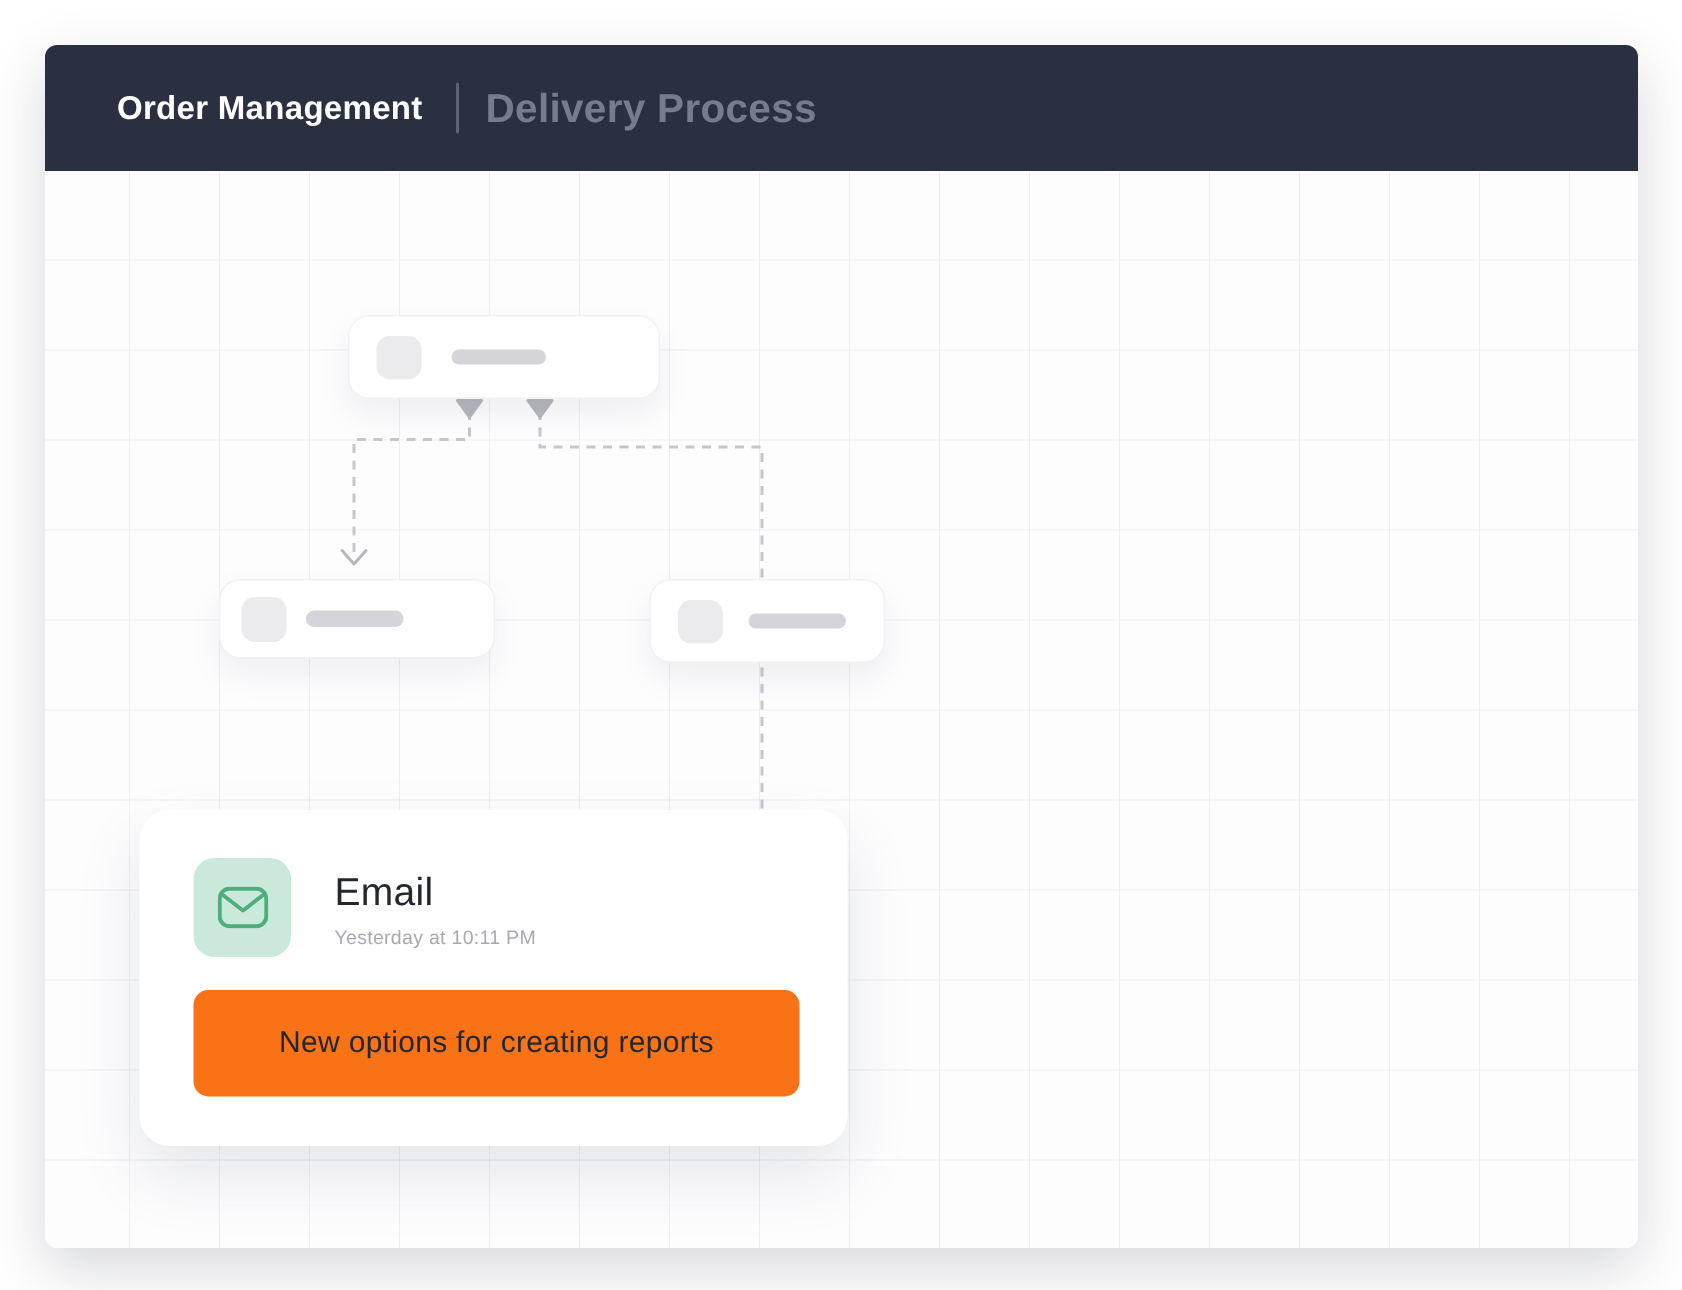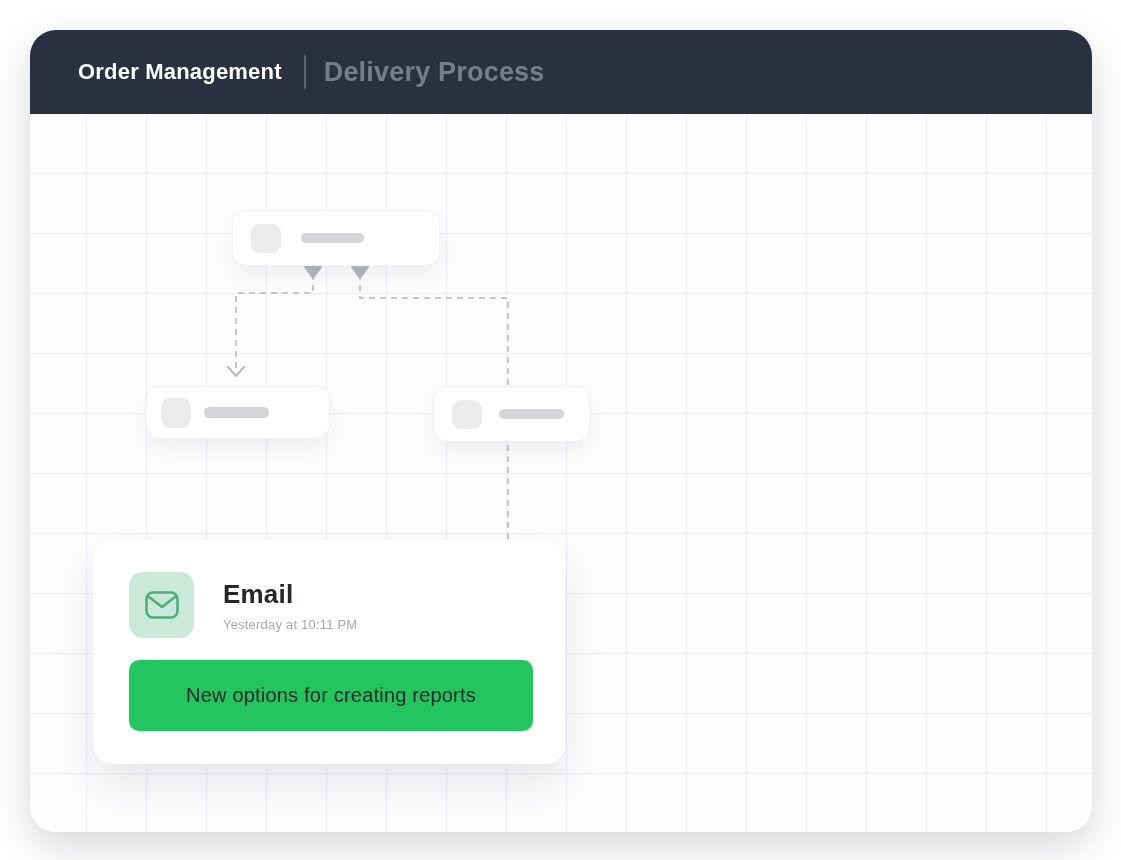--- a/index.html
+++ b/index.html
@@ -1,20 +1,20 @@
 <!DOCTYPE html>
 <html><head>
 <meta charset="utf-8">
 <style>
   * { margin: 0; padding: 0; box-sizing: border-box; }
   html, body { width: 1121px; height: 860px; background: #ffffff; font-family: "Liberation Sans", sans-serif; }
 
   .window {
     position: absolute; left: 30px; top: 30px; width: 1062px; height: 802px;
-    border-radius: 26px; overflow: hidden; background: #fdfdfe;
+    border-radius: 8px; overflow: hidden; background: #fdfdfe;
     box-shadow: 0 14px 40px rgba(30, 36, 56, 0.18);
   }
 
   .header {
     height: 84px; background: #2a3040; display: flex; align-items: center;
     padding-left: 48px;
   }
   .header-title { color: #ffffff; font-size: 22px; font-weight: 600; letter-spacing: .2px; }
   .header-sep { width: 2px; height: 34px; background: #5d6372; margin: 0 18px 0 22px; border-radius: 1px; }
   .header-subtitle { color: #767c8c; font-size: 27px; font-weight: 600; letter-spacing: .2px; }
@@ -53,24 +53,24 @@
     position: absolute; left: 63px; top: 426px; width: 472px; height: 224px;
     background: #ffffff; border-radius: 20px;
     box-shadow: 0 20px 45px rgba(40, 48, 70, 0.11);
     padding: 32px 36px;
   }
   .email-head { display: flex; align-items: center; gap: 29px; }
   .email-icon-box {
     width: 65px; height: 66px; background: #cbe9da; border-radius: 14px;
     display: flex; align-items: center; justify-content: center; flex: 0 0 auto;
   }
-  .email-title { font-size: 26px; font-weight: 700; color: #24272e; letter-spacing: .2px; }
+  .email-title { font-size: 26px; font-weight: 400; color: #24272e; letter-spacing: .2px; }
   .email-time { font-size: 13px; color: #a8aab0; margin-top: 7px; letter-spacing: .2px; }
   .email-message {
-    margin-top: 22px; width: 404px; height: 71px; background: #22c55e; border-radius: 10px;
+    margin-top: 22px; width: 404px; height: 71px; background: #f97316; border-radius: 10px;
     display: flex; align-items: center; justify-content: center;
     font-size: 20px; color: #23272e; letter-spacing: .2px;
   }
 </style>
 </head>
 <body>
 
 <div class="window">
 
   <div class="header">

